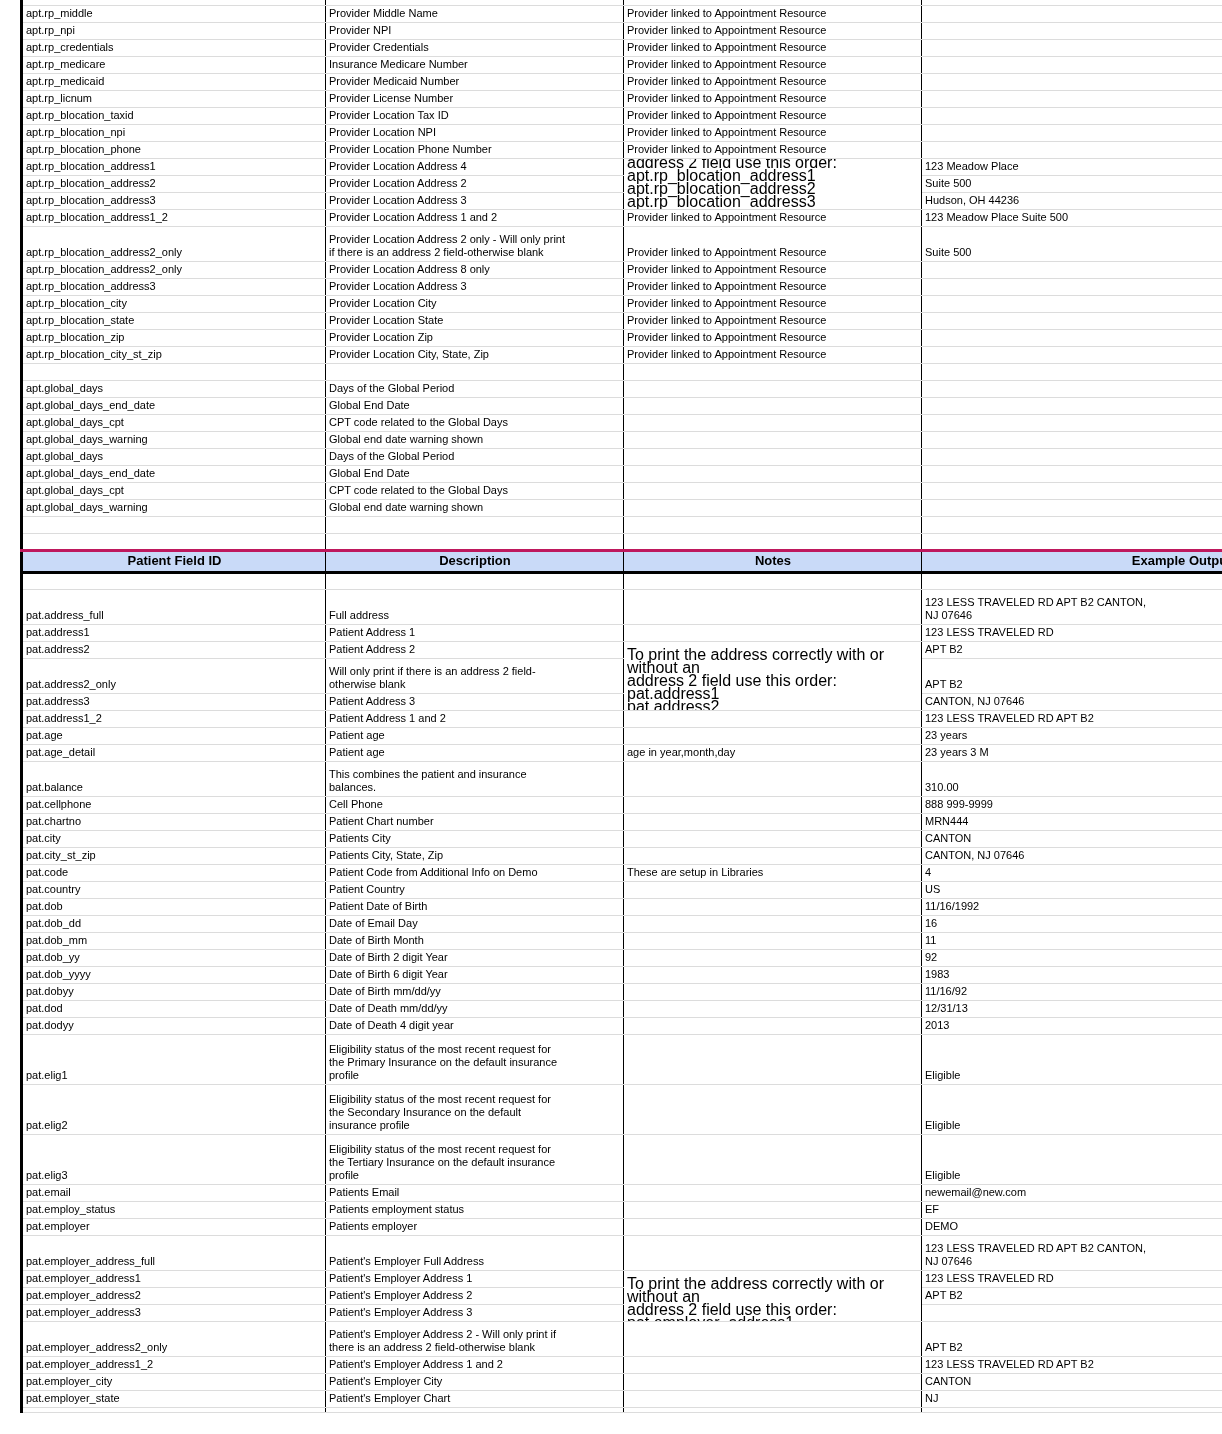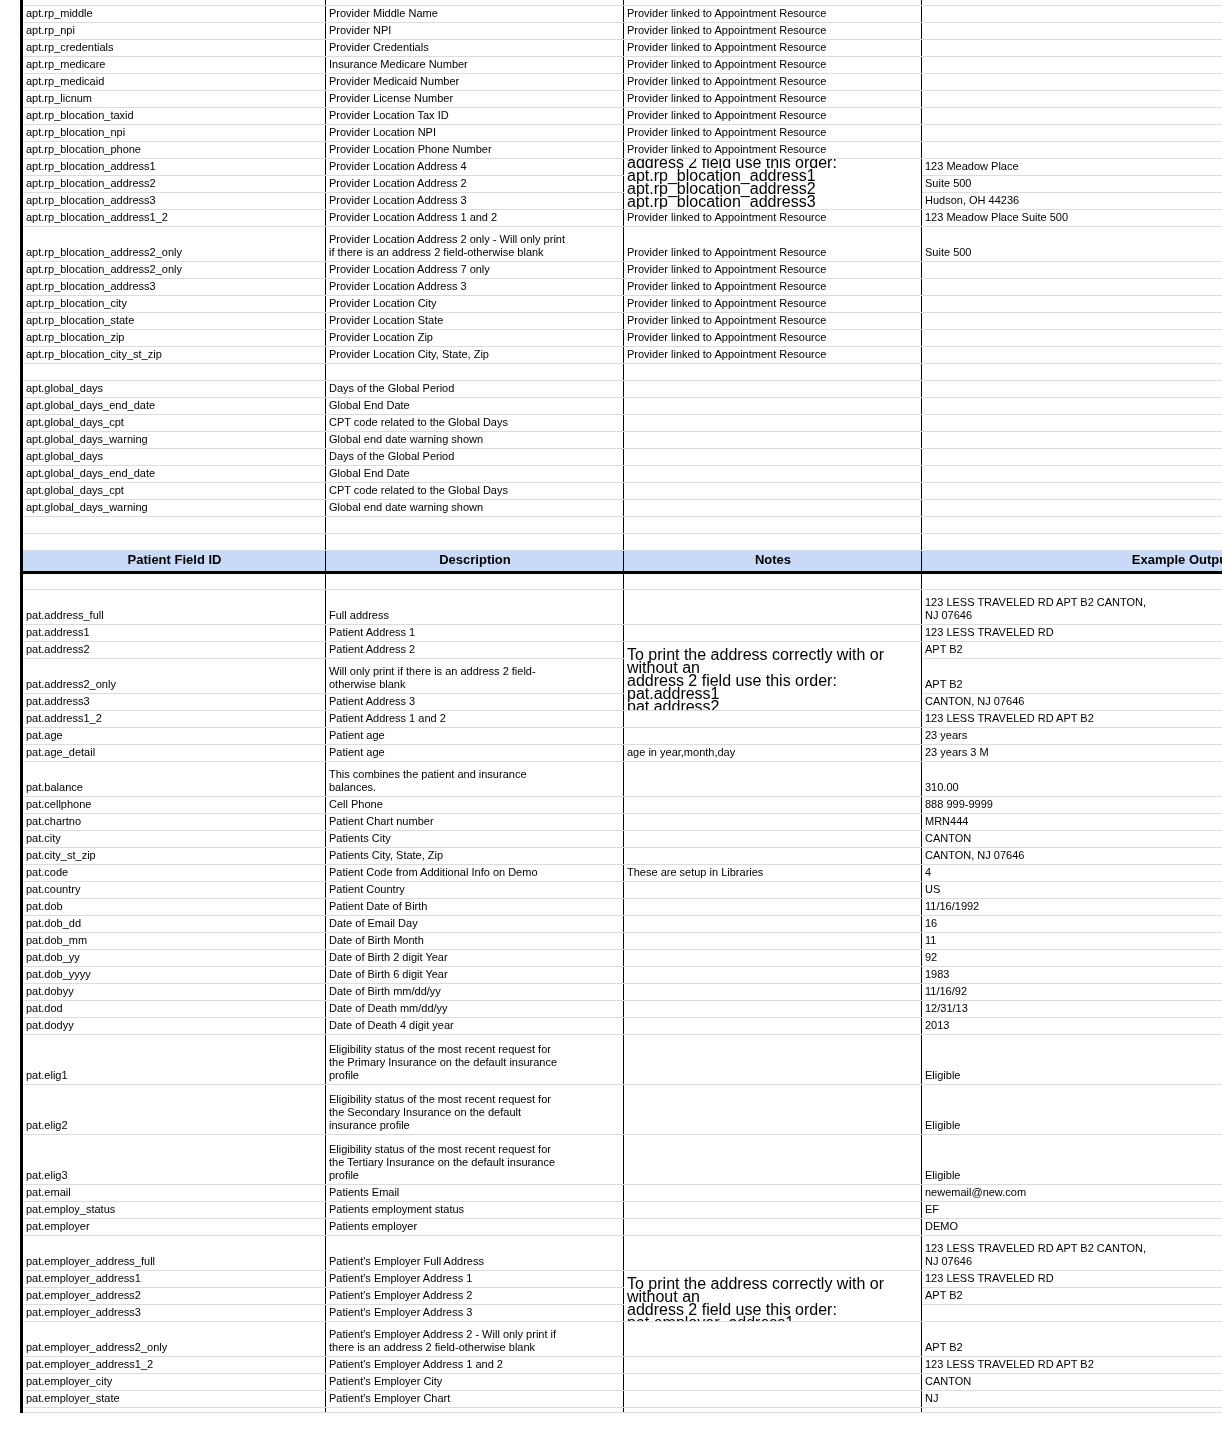--- a/index.html
+++ b/index.html
@@ -11,21 +11,21 @@
      font-size:11px;line-height:13px;vertical-align:bottom;
      padding:0 2px 2px 3px;overflow:hidden;white-space:pre-line;}
   td:last-child{border-right:none;}
   tr.h1{height:17px}
   tr.h2{height:35px}
   tr.h3{height:50px}
   tr.sliver{height:5px}
   tr.sliver td{padding:0;}
   
   tr.hdr{height:22px}
-  tr.hdr td{background:#c9daf8;border-top:1px solid #be185d;border-bottom:3px solid #000;
+  tr.hdr td{background:#c9daf8;border-top:3px solid #be185d;border-bottom:3px solid #000;
             font-size:13px;font-weight:bold;text-align:center;vertical-align:middle;
             white-space:nowrap;}
   tr.hdr td.left{text-align:right;padding-left:4px;}
   
   td.mnote{position:relative;padding:0;overflow:hidden;}
   td.mnote .mnote-in{position:absolute;left:3px;right:2px;white-space:pre-line;
                      font-size:16px;line-height:13px;}
   td.mnote.clip-top .mnote-in{bottom:1px;}
   td.mnote.clip-bottom .mnote-in{top:6px;}
 </style>
@@ -130,21 +130,21 @@
         </tr>
         <tr class="h2">
           <td>apt.rp_blocation_address2_only</td>
           <td>Provider Location Address 2 only - Will only print
 if there is an address 2 field-otherwise blank</td>
           <td>Provider linked to Appointment Resource</td>
           <td>Suite 500</td>
         </tr>
         <tr class="h1">
           <td>apt.rp_blocation_address2_only</td>
-          <td>Provider Location Address 7 only</td>
+          <td>Provider Location Address 8 only</td>
           <td>Provider linked to Appointment Resource</td>
           <td></td>
         </tr>
         <tr class="h1">
           <td>apt.rp_blocation_address3</td>
           <td>Provider Location Address 3</td>
           <td>Provider linked to Appointment Resource</td>
           <td></td>
         </tr>
         <tr class="h1">

